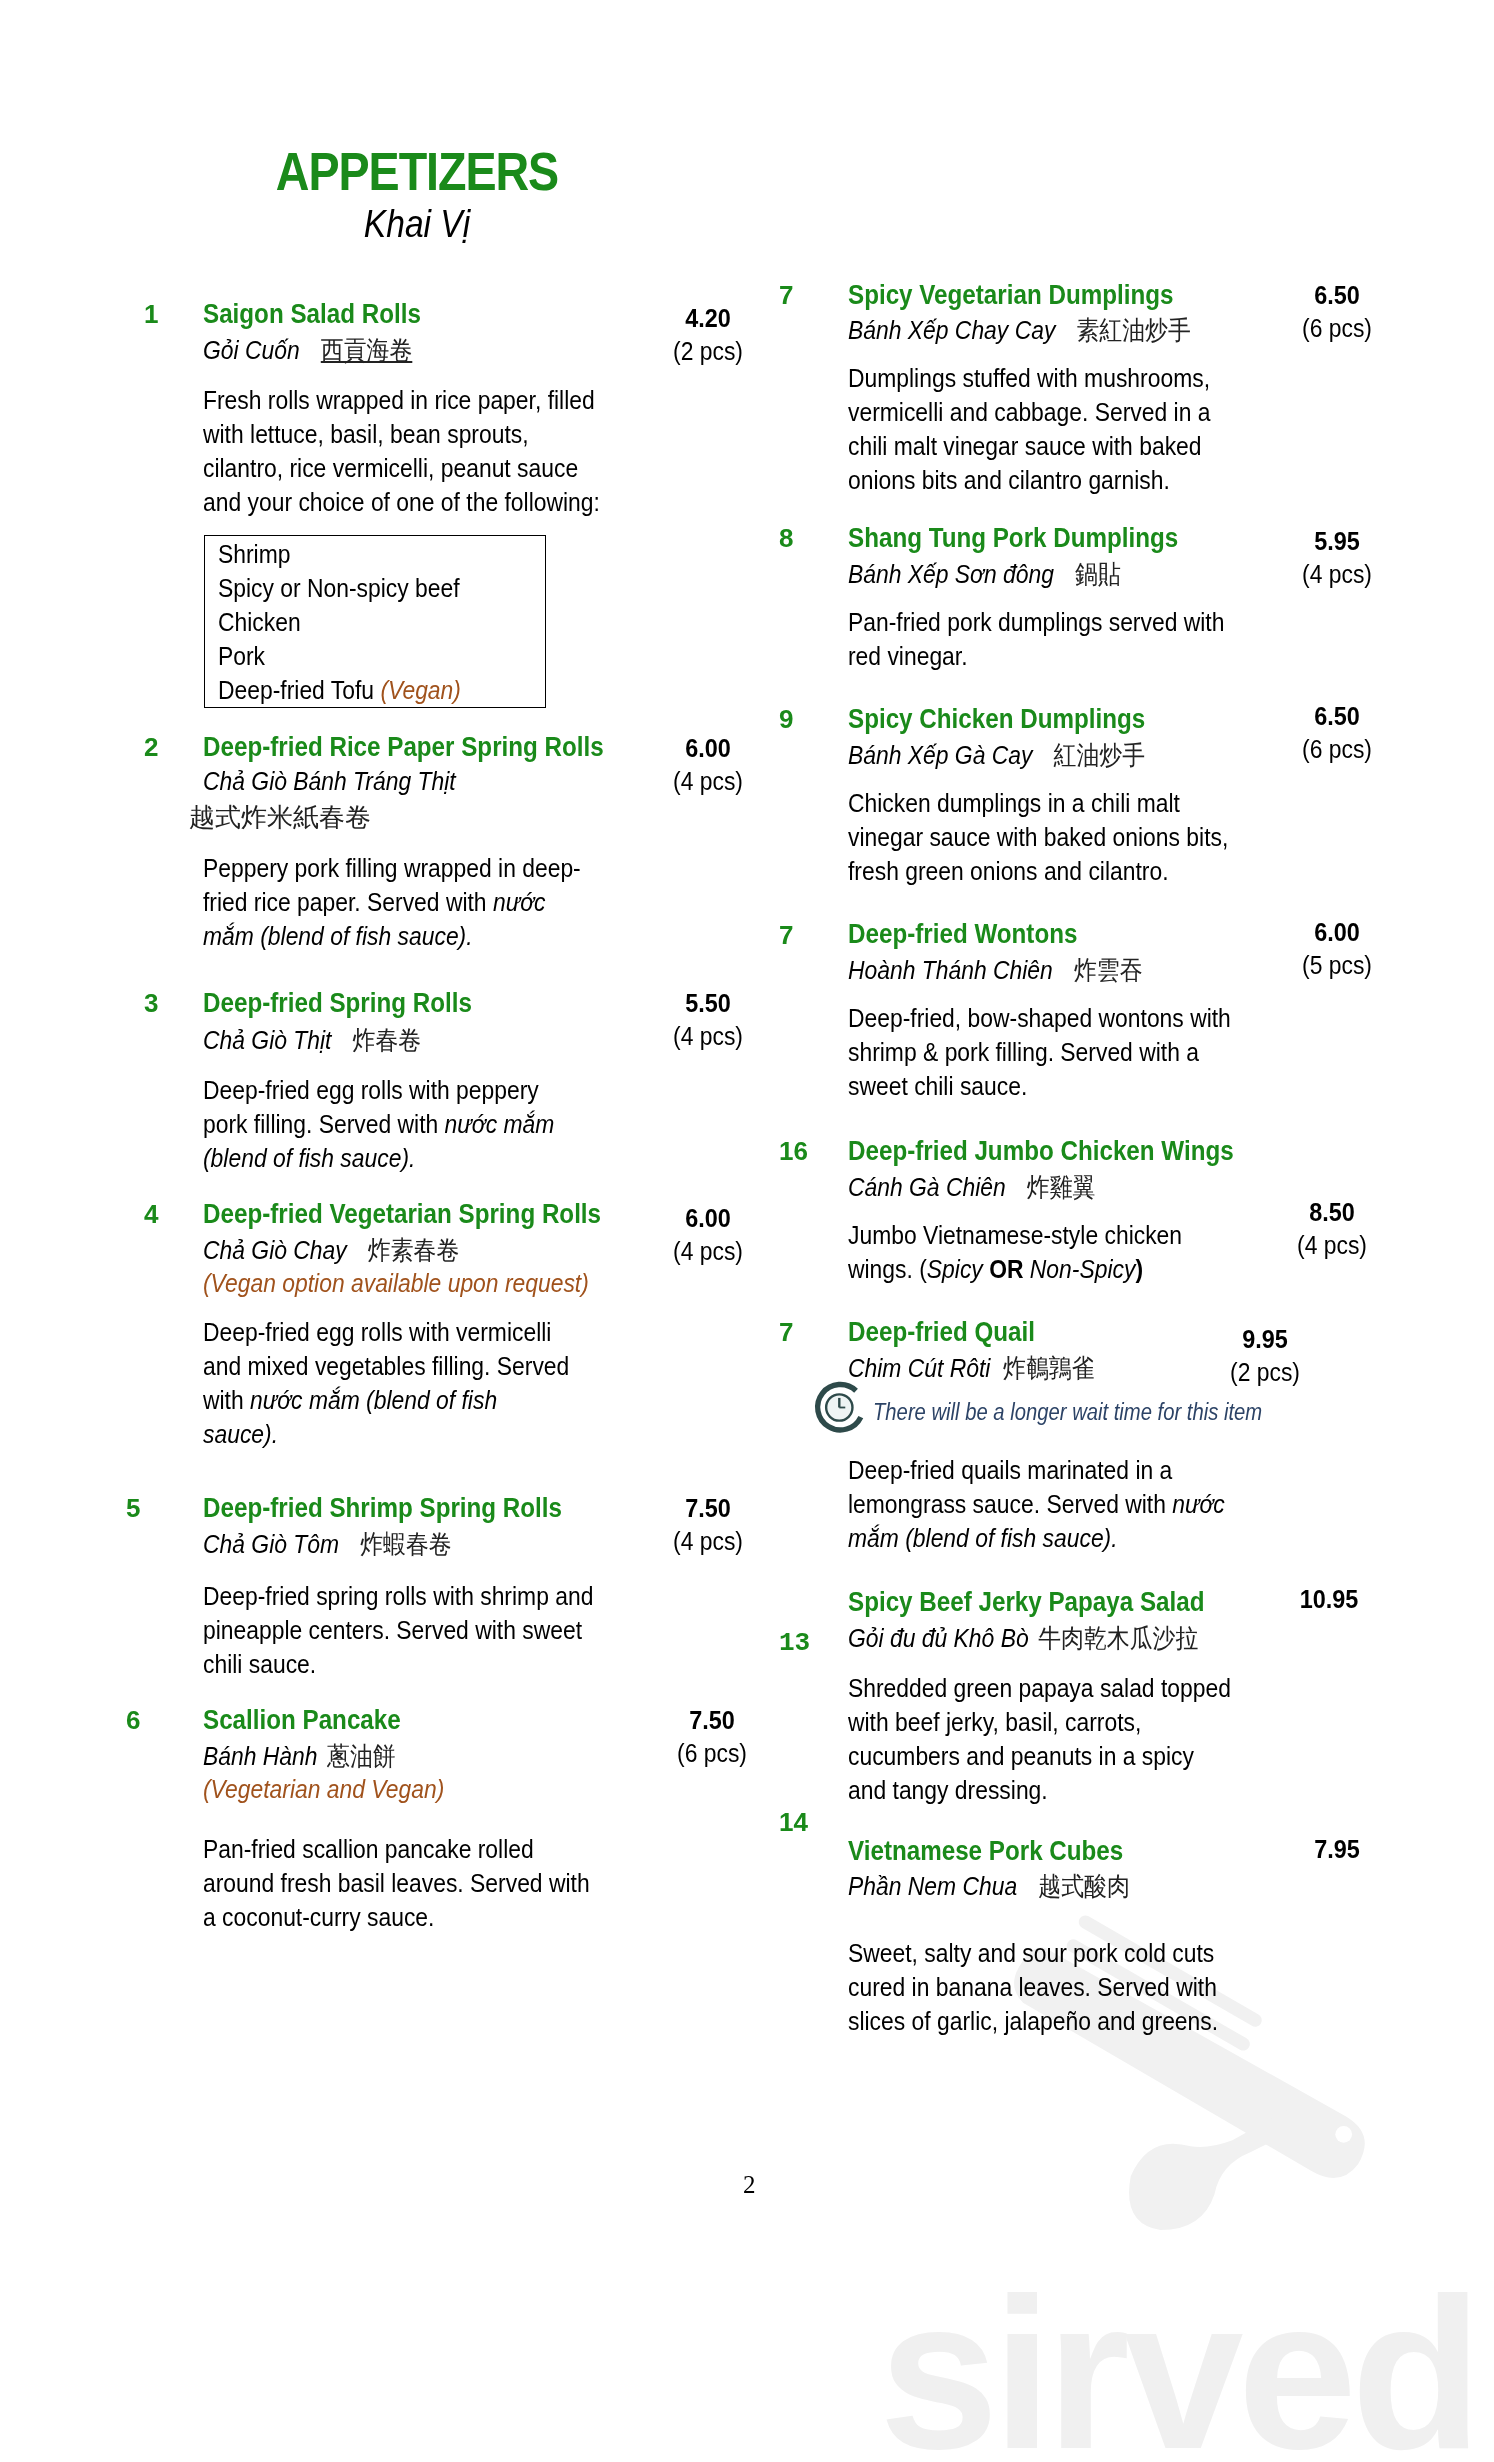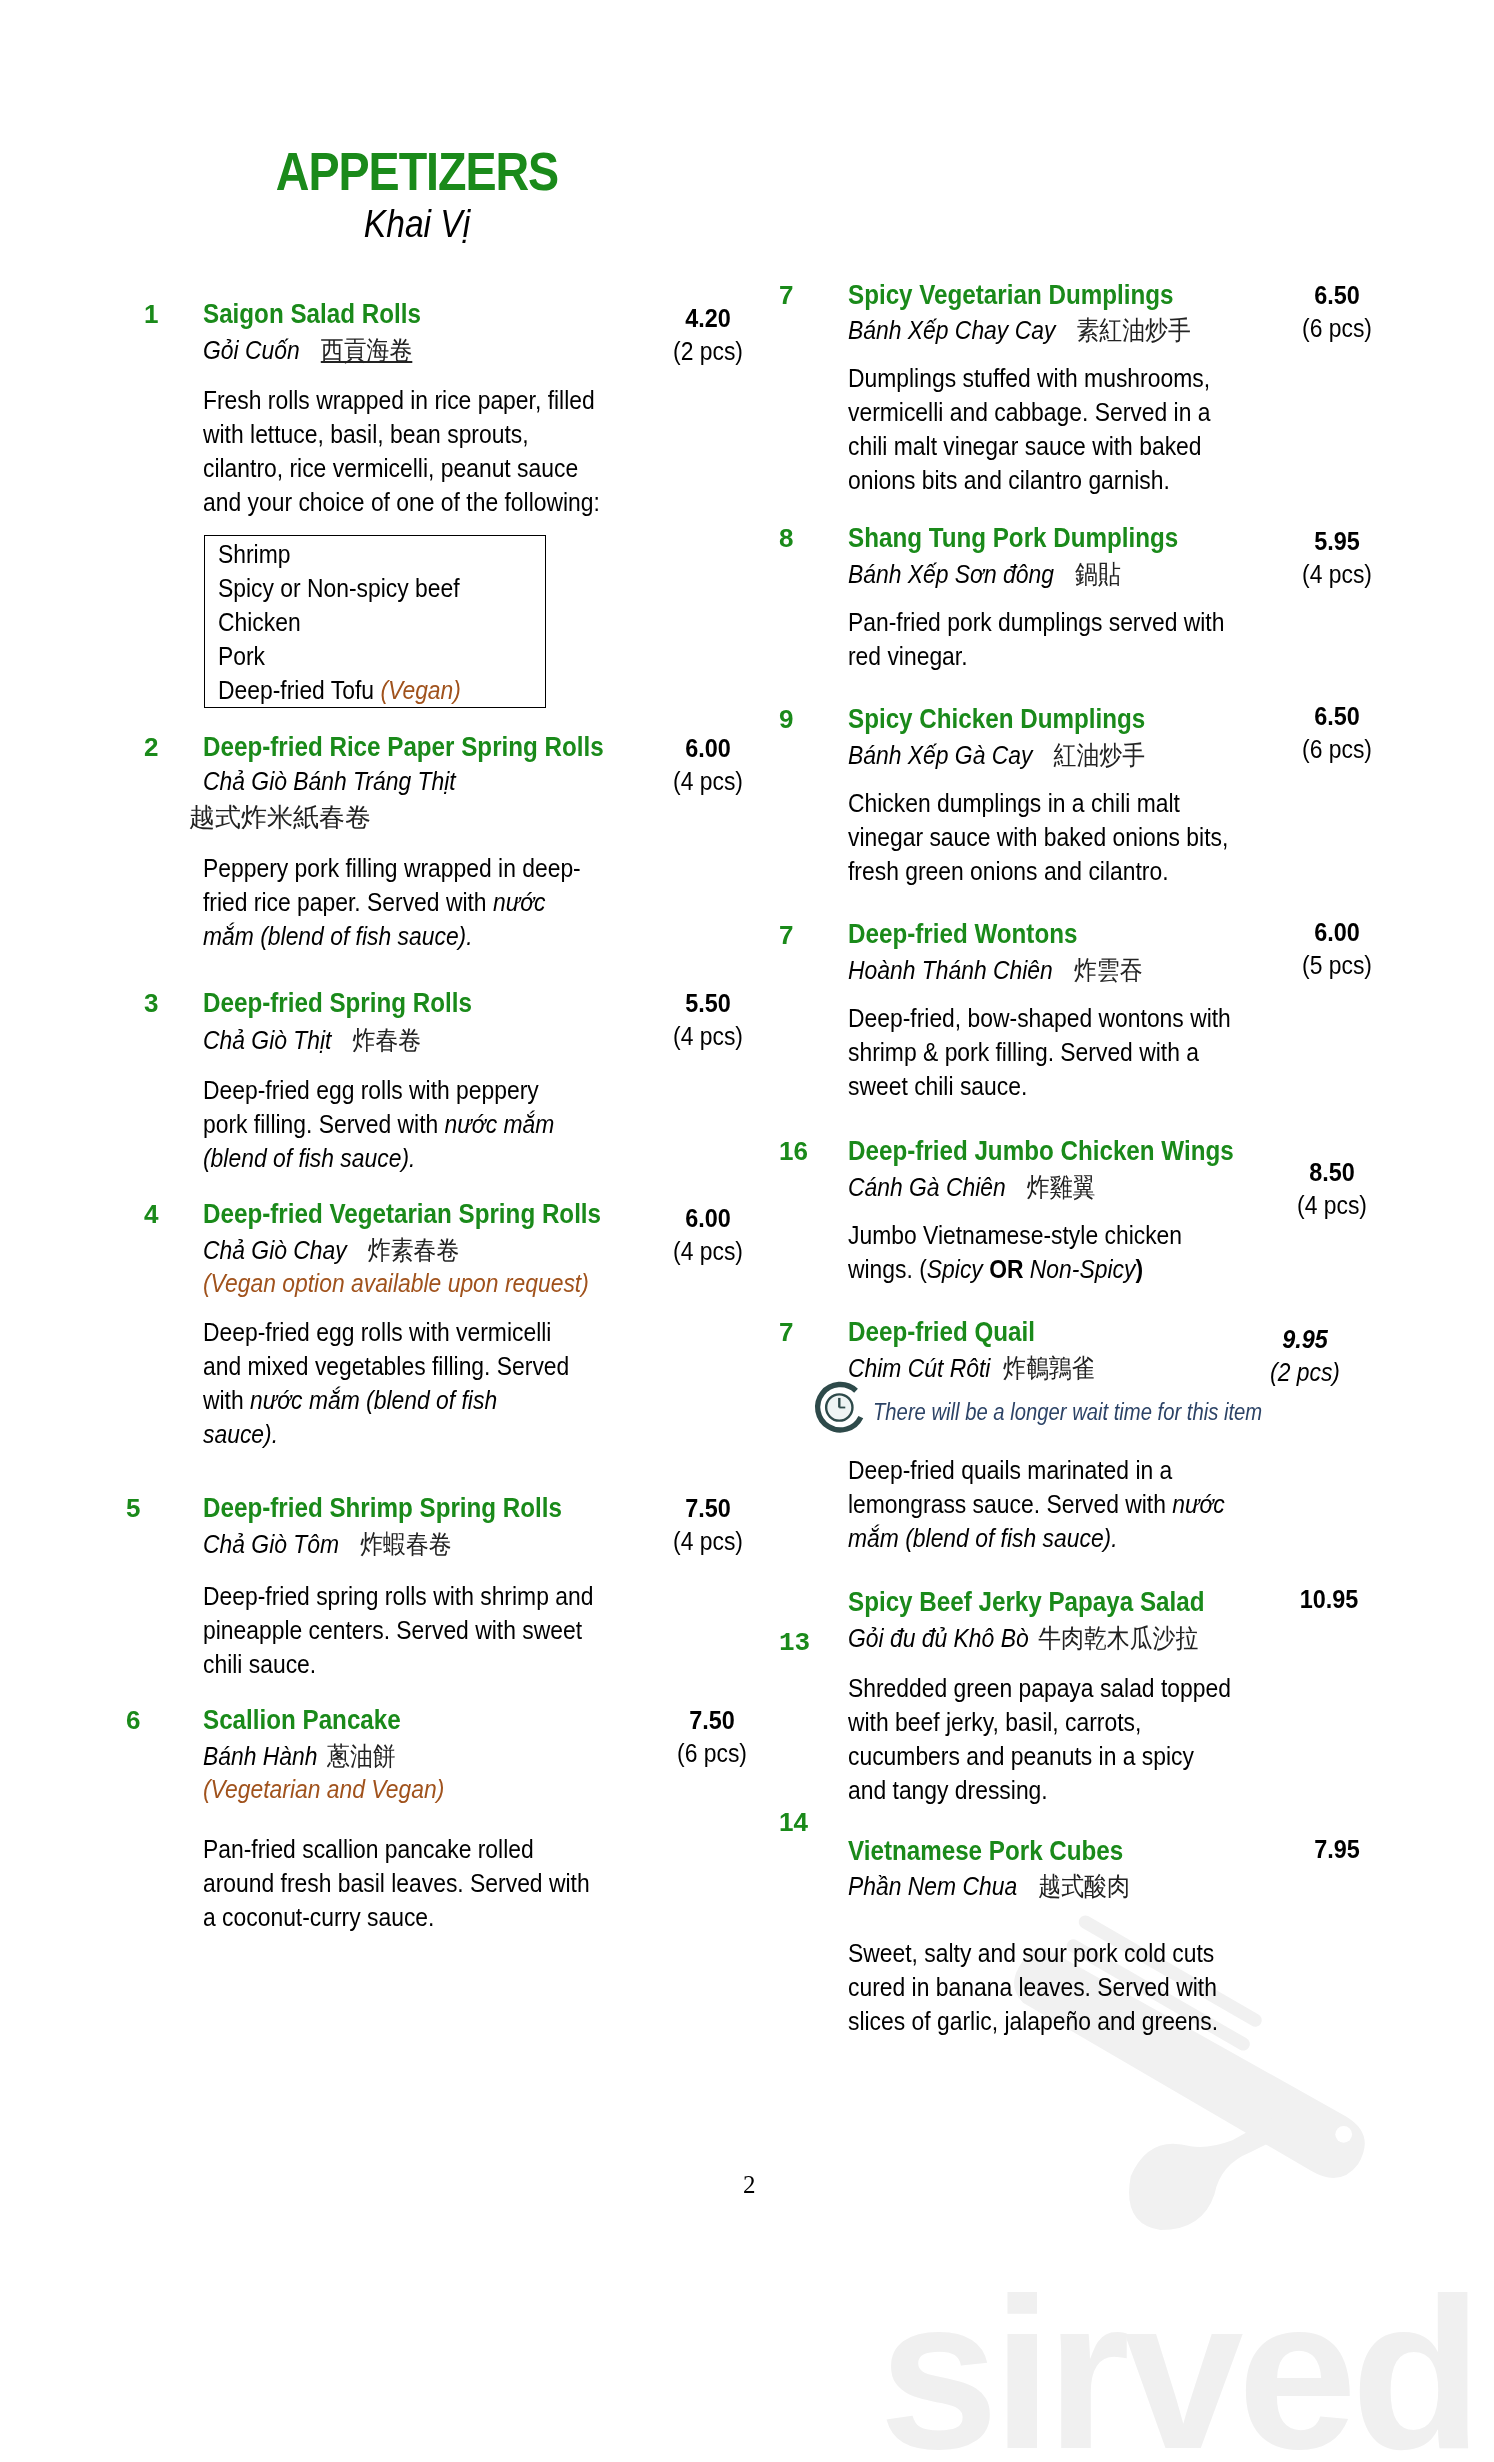--- a/index.html
+++ b/index.html
@@ -215,35 +215,35 @@
     <div>Deep-fried, bow-shaped  wontons with</div>
       <div>shrimp &amp; pork filling. Served with a</div>
       <div>sweet chili sauce.</div>
   </div>
 </div>
 
 <div>
   <div class="num" style="left:779px;top:1136px;">16</div>
   <div class="name" style="left:848px;top:1135px;">Deep-fried Jumbo Chicken Wings</div>
   <div class="viet" style="left:848px;top:1170px;"><span>Cánh Gà Chiên</span><span class="zh">炸雞翼</span></div>
-  <div class="price" style="left:1272px;top:1156px;">
+  <div class="price" style="left:1272px;top:1196px;">
       <span class="amt">8.50</span>
       <span class="pcs">(4 pcs)</span>
     </div>
   <div class="desc" style="left:848px;top:1218px;">
     <div>Jumbo  Vietnamese-style  chicken</div>
     <div><span>wings. (</span><i>Spicy</i> <b>OR</b> <i>Non-Spicy</i><b>)</b></div>
   </div>
 </div>
 
 <div>
   <div class="num" style="left:779px;top:1317px;">7</div>
   <div class="name" style="left:848px;top:1316px;">Deep-fried Quail</div>
   <div class="viet" style="left:848px;top:1351px;"><span>Chim Cút Rôti</span><span class="zh" style="margin-left:14.4px;">炸鵪鶉雀</span></div>
-  <div class="price" style="left:1245px;top:1323px;font-style:italic;">
+  <div class="price" style="left:1205px;top:1323px;">
       <span class="amt">9.95</span>
       <span class="pcs">(2 pcs)</span>
     </div>
   <div class="wait">
     <svg class="clock" viewBox="0 0 92 92">
       <path d="M72 18 A38 38 0 1 0 80 62" fill="none" stroke="#2e4a4a" stroke-width="9"></path>
       <circle cx="44" cy="46" r="22" fill="#eef4f4" stroke="#2e4a4a" stroke-width="4"></circle>
       <line x1="44" y1="46" x2="44" y2="30" stroke="#2e4a4a" stroke-width="4"></line>
       <line x1="44" y1="46" x2="54" y2="46" stroke="#2e4a4a" stroke-width="3"></line>
     </svg>

